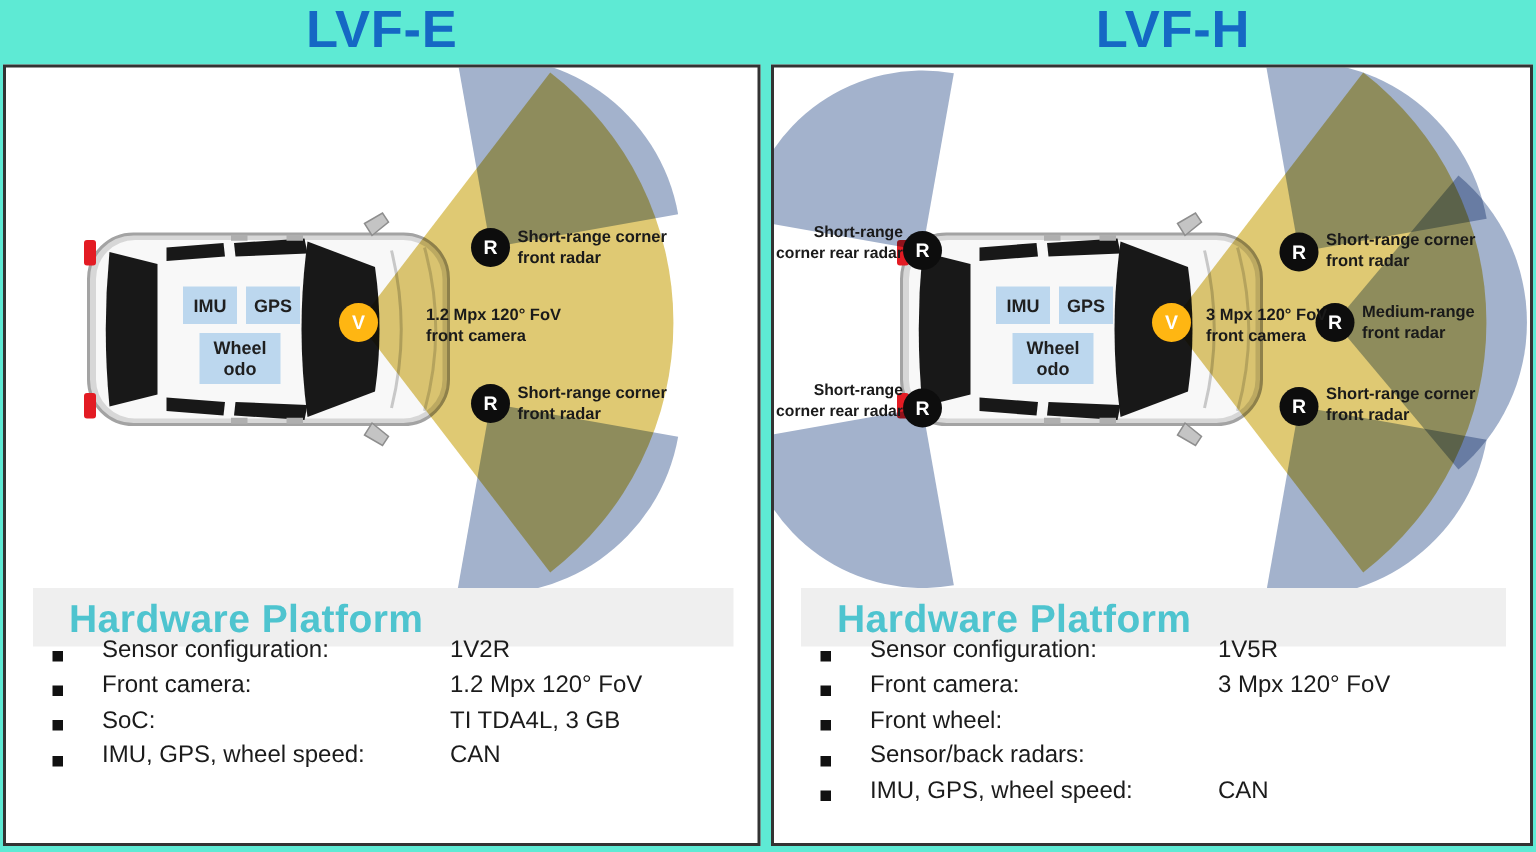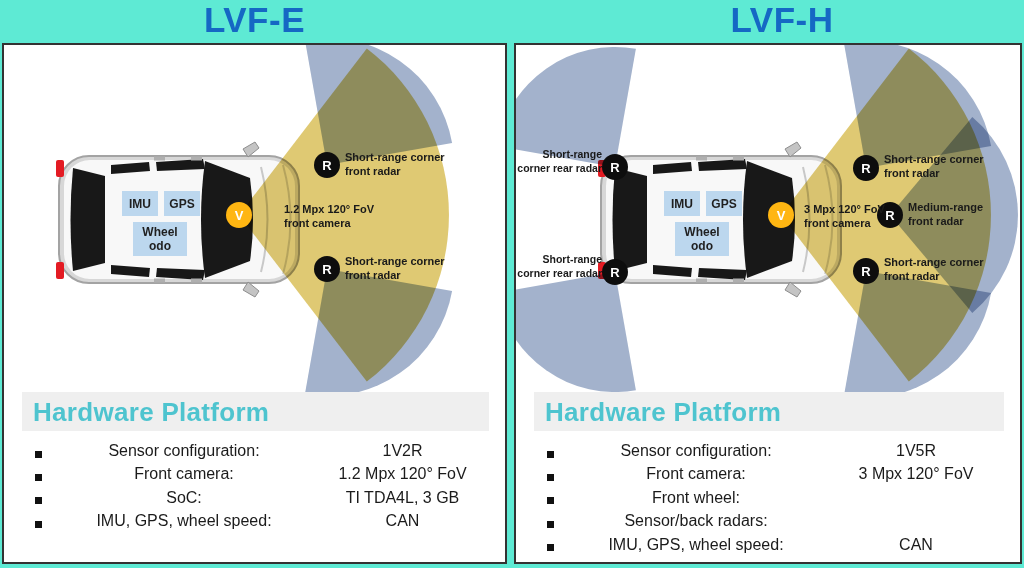--- a/index.html
+++ b/index.html
@@ -16,24 +16,24 @@
   .panel{
     position:absolute;top:43px;height:517px;border:2px solid #333;background:#fff;overflow:hidden;
   }
   .panel.left{left:2px;width:501px;}
   .panel.right{left:514px;width:504px;}
   .diagram{position:absolute;top:0;left:0;}
   .hw-bar{
     position:absolute;top:347px;left:18px;right:16px;height:39px;background:#EFEFEF;
   }
   .hw-heading{
-    display:block;padding-left:11px;line-height:40px;
-    font-size:26px;font-weight:bold;color:#4EC4CF;letter-spacing:.3px;
-  }
-  .hw-list{position:absolute;top:397px;left:0;right:0;text-align:center;}
+    display:block;line-height:40px;
+    font-size:26px;font-weight:bold;color:#4EC4CF;letter-spacing:.3px;margin-left:24px;
+  }
+  .hw-list{position:absolute;top:380px;left:0;right:0;}
   .hw-row{display:flex;align-items:baseline;height:23.4px;font-size:16px;color:#1b1b1b;}
   .bullet{
     flex:0 0 7px;width:7px;height:7px;background:#111;margin-left:31px;margin-right:26px;
     align-self:center;margin-top:1px;
   }
   .hw-label{flex:0 0 232px;white-space:nowrap;}
   .hw-value{flex:1;white-space:nowrap;}
   
   .dlabel{font-family:"Liberation Sans",sans-serif;font-size:11px;font-weight:bold;fill:#1A1A1A;}
   .dlabel-sm{font-size:10.5px;}

